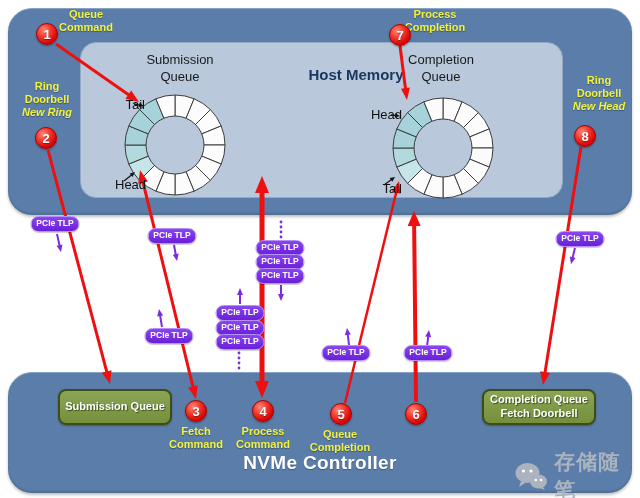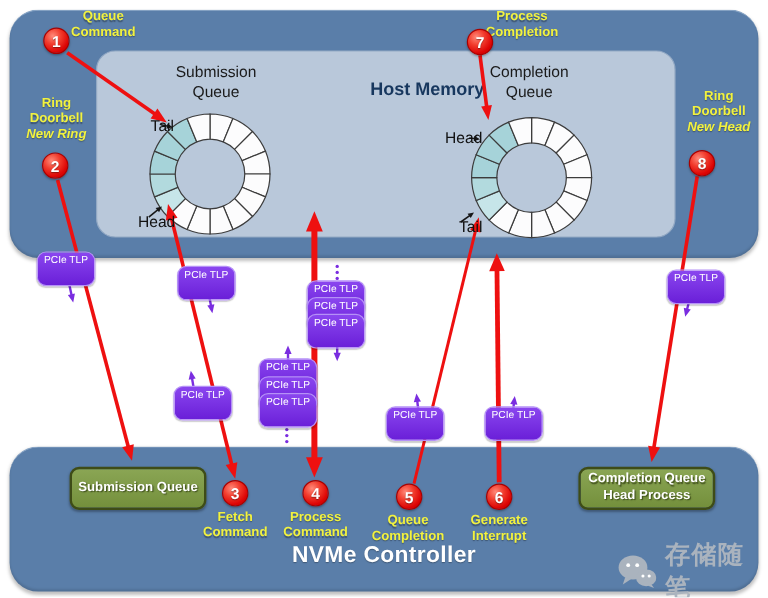--- a/index.html
+++ b/index.html
@@ -41,23 +41,23 @@
   .doorbell-btn{
     position:absolute;width:114px;height:36px;border-radius:8px;box-sizing:border-box;
     background:linear-gradient(#8aa554,#74903c);border:2px solid #3e4c17;
     color:#fff;font-weight:bold;font-size:11px;text-align:center;line-height:1.25;
     display:flex;flex-direction:column;justify-content:center;
     text-shadow:1px 1px 1px rgba(35,45,8,.7);box-shadow:0 1px 2px rgba(0,0,0,.3);z-index:4;
   }
   #sq-doorbell{left:58px;top:389px;}
   #cq-doorbell{left:482px;top:389px;}
   .tlp-pill{
-    position:absolute;width:49px;height:29px;transform:translate(-50%,-50%);
+    position:absolute;width:49px;height:16px;transform:translate(-50%,-50%);
     background:linear-gradient(#8a46ef,#6a1fd8);border:1px solid #b591f7;border-radius:8px;
-    color:#fff;font-size:8.5px;font-weight:normal;text-align:center;line-height:12px;
+    color:#fff;font-size:8.5px;font-weight:bold;text-align:center;line-height:12px;
     box-sizing:border-box;z-index:10;box-shadow:0 1px 1px rgba(0,0,0,.2);
   }
   #overlay{position:absolute;left:0;top:0;z-index:5;pointer-events:none;}
   #watermark{position:absolute;left:514px;top:448px;display:flex;align-items:center;z-index:6;}
   #watermark-text{color:#aab3be;font-size:21px;font-weight:600;letter-spacing:1px;margin-left:7px;}
 </style>
 </head>
 <body>
 
 <div id="canvas">
@@ -76,21 +76,21 @@
   <div class="ptr-label" style="left:360px;top:181px;width:30px;text-align:right;">Tail</div>
 
   <div id="nvme-box" class="box"></div>
   <div id="nvme-title" class="box-title">NVMe Controller</div>
 
   <div id="sq-doorbell" class="doorbell-btn">
     <span>Submission Queue</span>
   </div>
   <div id="cq-doorbell" class="doorbell-btn">
     <span>Completion Queue</span>
-    <span>Head Process</span>
+    <span>Fetch Doorbell</span>
   </div>
 
   <svg id="overlay" width="640" height="498">
       <g>
         <path d="M175.0,95.0 A50,50 0 0 1 194.1,98.8 L186.1,118.2 A29,29 0 0 0 175.0,116.0 Z" fill="#fcfcfd" stroke="#3c3c3c" stroke-width="1"></path>
         <path d="M194.1,98.8 A50,50 0 0 1 210.4,109.6 L195.5,124.5 A29,29 0 0 0 186.1,118.2 Z" fill="#fcfcfd" stroke="#3c3c3c" stroke-width="1"></path>
         <path d="M210.4,109.6 A50,50 0 0 1 221.2,125.9 L201.8,133.9 A29,29 0 0 0 195.5,124.5 Z" fill="#fcfcfd" stroke="#3c3c3c" stroke-width="1"></path>
         <path d="M221.2,125.9 A50,50 0 0 1 225.0,145.0 L204.0,145.0 A29,29 0 0 0 201.8,133.9 Z" fill="#fcfcfd" stroke="#3c3c3c" stroke-width="1"></path>
         <path d="M225.0,145.0 A50,50 0 0 1 221.2,164.1 L201.8,156.1 A29,29 0 0 0 204.0,145.0 Z" fill="#fcfcfd" stroke="#3c3c3c" stroke-width="1"></path>
         <path d="M221.2,164.1 A50,50 0 0 1 210.4,180.4 L195.5,165.5 A29,29 0 0 0 201.8,156.1 Z" fill="#fcfcfd" stroke="#3c3c3c" stroke-width="1"></path>
@@ -260,24 +260,20 @@
     <div class="yellow-label" style="left: 231px; top: 425px; width: 64px;">
       <span>Process</span>
       <span>Command</span>
     </div>
     <div class="step-circle" style="left: 341px; top: 414px;">5</div>
     <div class="yellow-label" style="left: 307px; top: 428px; width: 66px;">
       <span>Queue</span>
       <span>Completion</span>
     </div>
     <div class="step-circle" style="left: 416px; top: 414px;">6</div>
-    <div class="yellow-label" style="left: 383px; top: 428px; width: 66px;">
-      <span>Generate</span>
-      <span>Interrupt</span>
-    </div>
     <div class="step-circle" style="left: 400px; top: 35px;">7</div>
     <div class="yellow-label" style="left: 404px; top: 8px; width: 62px;">
       <span>Process</span>
       <span>Completion</span>
     </div>
     <div class="step-circle" style="left: 585px; top: 136px;">8</div>
     <div class="yellow-label" style="left: 568px; top: 74px; width: 62px;">
       <span>Ring</span>
       <span>Doorbell</span>
       <span class="it">New Head</span>

